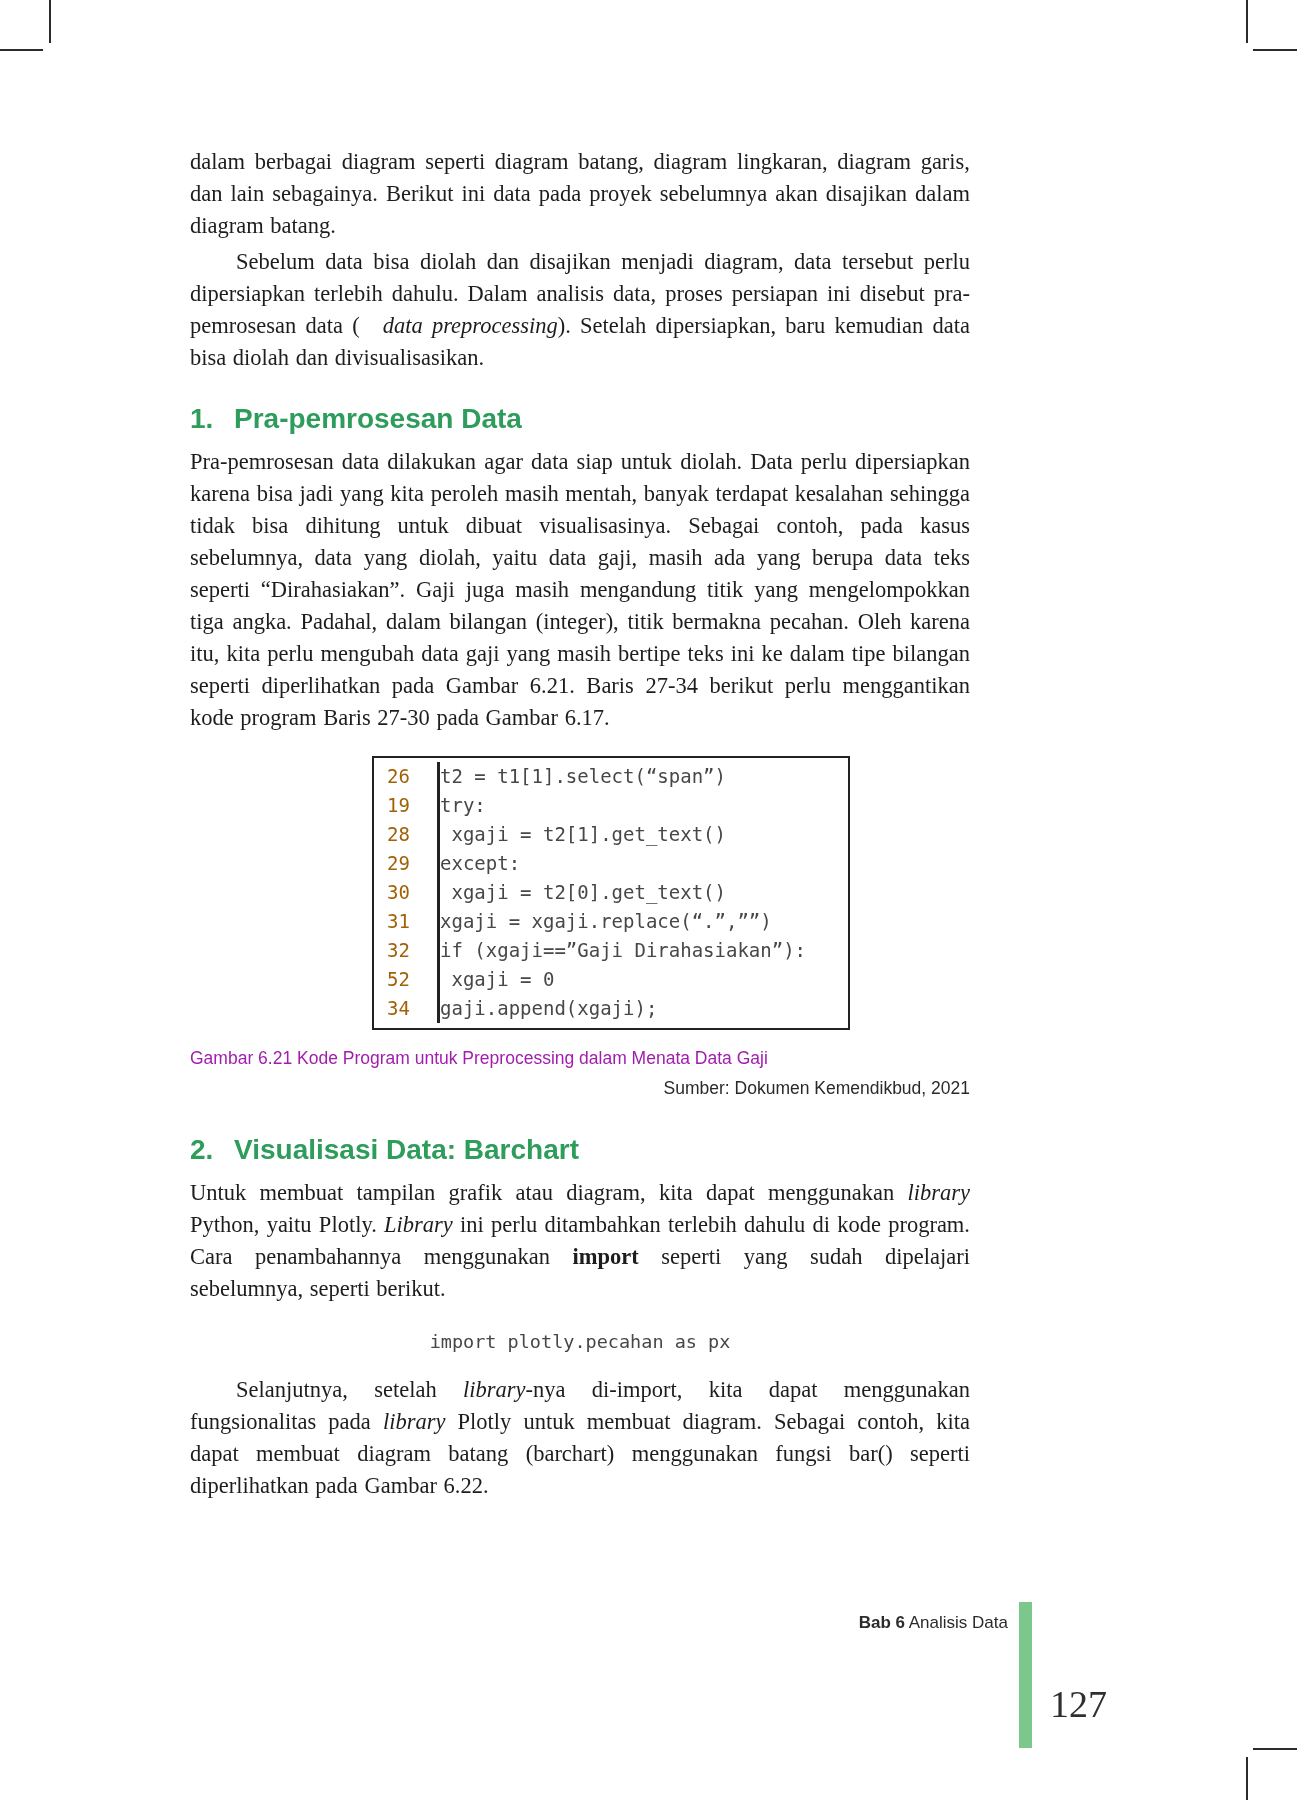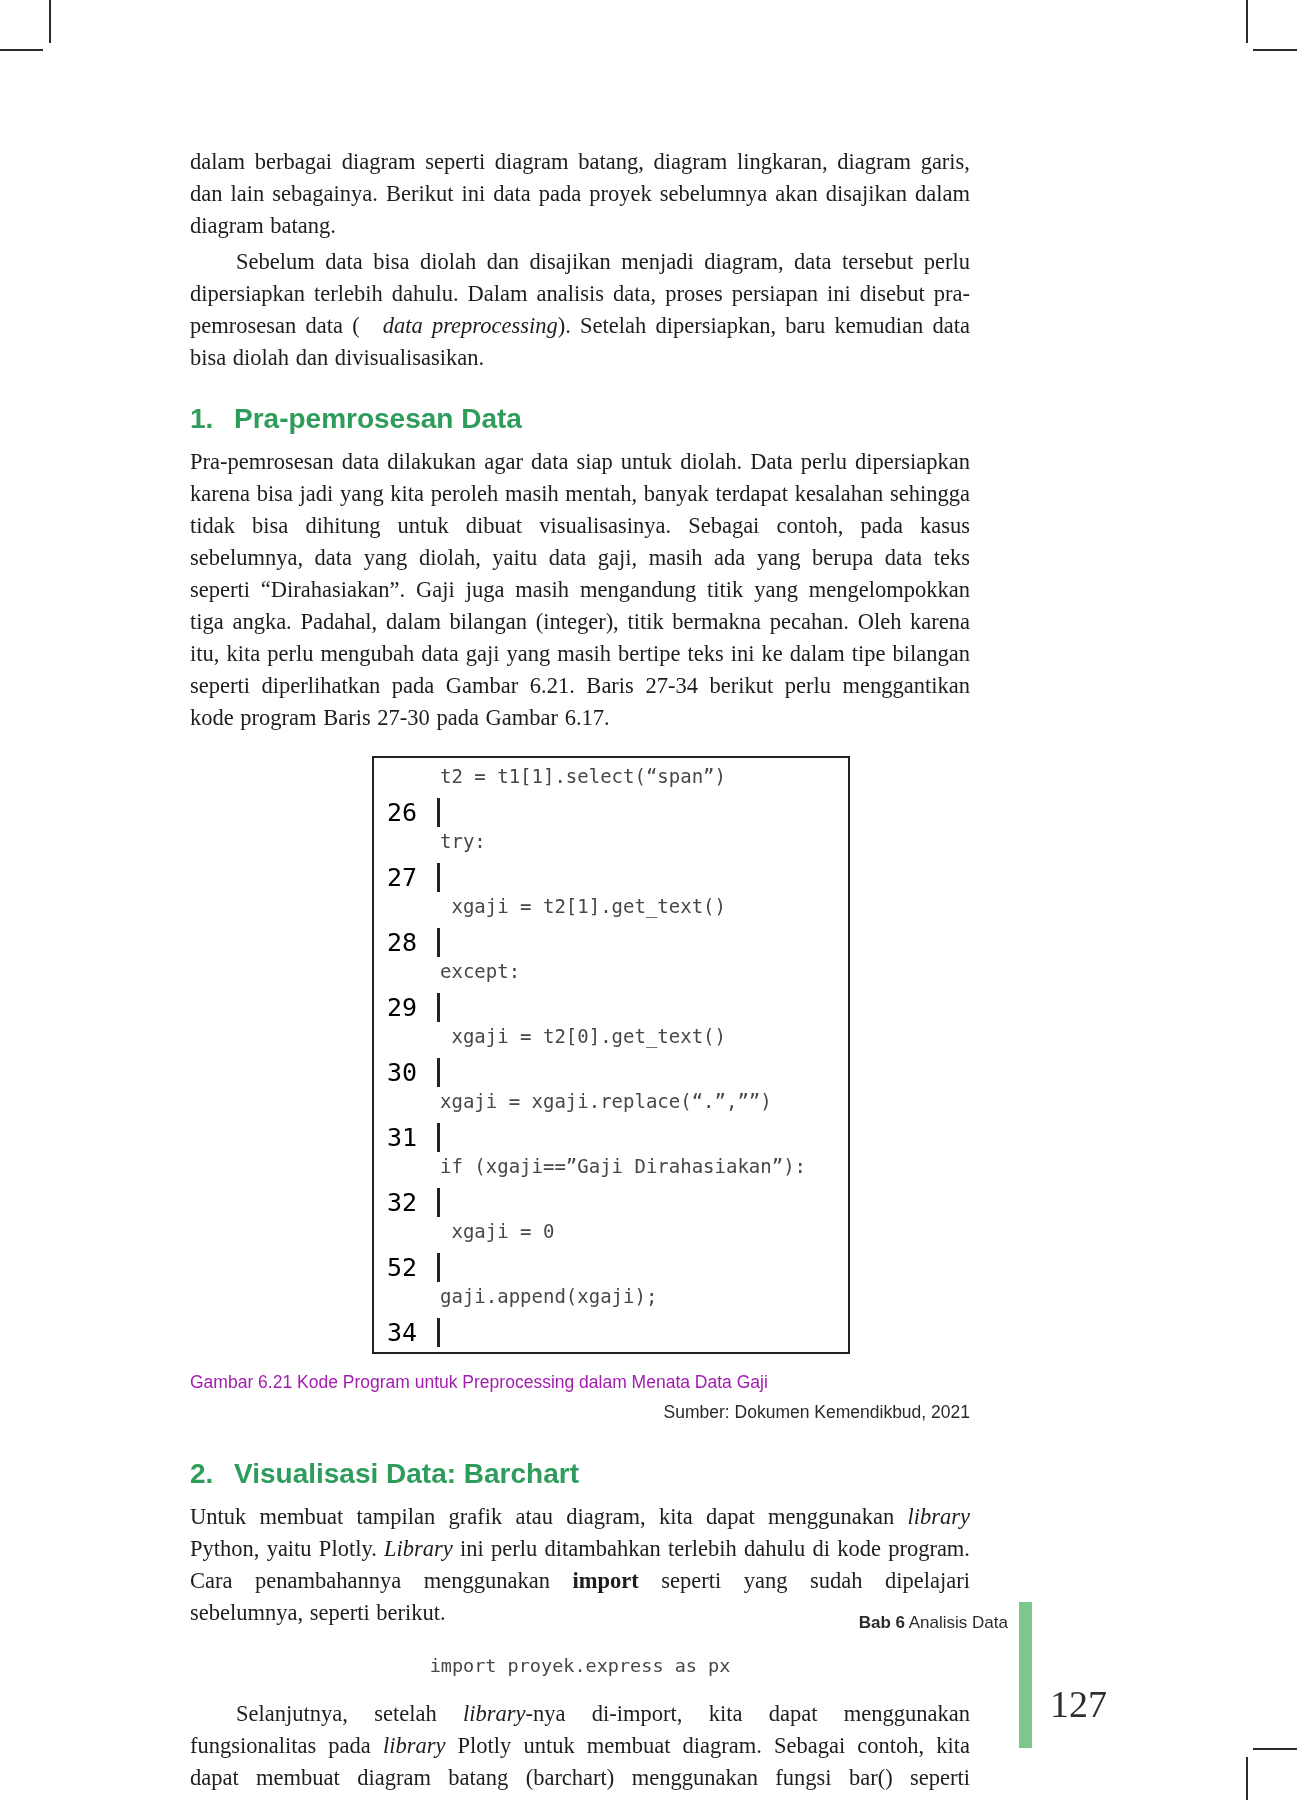--- a/index.html
+++ b/index.html
@@ -44,26 +44,25 @@
   .code-box{
     margin:22px 0 0 182px;
     width:474px;
     border:2px solid #222222;
     padding:4px 0 5px 0;
     background:#ffffff;
   }
   .code-row{display:flex;line-height:29px;}
   .code-no{
     font-family:"DejaVu Sans Mono", monospace;
-    font-size:25px;color:#000000;
+    font-size:19px;color:#a16207;
     width:50px;flex:0 0 50px;
     padding-left:13px;
     border-right:3px solid #222222;
     white-space:pre;
-    margin-top:36px;
   }
   .code-text{
     font-family:"DejaVu Sans Mono", monospace;
     font-size:19px;color:#474747;
     padding-left:0;
     white-space:pre;
   }
 
   .fig-caption{
     font-family:"Liberation Sans", sans-serif;
@@ -134,21 +133,21 @@
 
     <p class="para"><span>Pra-pemrosesan data dilakukan agar data siap untuk diolah. Data perlu dipersiapkan karena bisa jadi yang kita peroleh masih mentah, banyak terdapat kesalahan sehingga tidak bisa dihitung untuk dibuat visualisasinya. Sebagai contoh, pada kasus sebelumnya, data yang diolah, yaitu data gaji, masih ada yang berupa data teks seperti “Dirahasiakan”. Gaji juga masih mengandung titik yang mengelompokkan tiga angka. Padahal, dalam bilangan (integer), titik bermakna pecahan. Oleh karena itu, kita perlu mengubah data gaji yang masih bertipe teks ini ke dalam tipe bilangan seperti diperlihatkan pada Gambar 6.21. Baris 27-34 berikut perlu menggantikan kode program Baris 27-30 pada Gambar 6.17.</span></p>
 
     <div class="code-box">
       <div>
           <div class="code-row">
             <span class="code-no">26</span>
             <span class="code-text">t2 = t1[1].select(“span”)</span>
           </div>
           <div class="code-row">
-            <span class="code-no">27</span>
+            <span class="code-no">19</span>
             <span class="code-text">try:</span>
           </div>
           <div class="code-row">
             <span class="code-no">28</span>
             <span class="code-text"> xgaji = t2[1].get_text()</span>
           </div>
           <div class="code-row">
             <span class="code-no">29</span>
             <span class="code-text">except:</span>
           </div>
@@ -178,21 +177,21 @@
     <div class="fig-caption">Gambar 6.21 Kode Program untuk Preprocessing dalam Menata Data Gaji</div>
     <div class="fig-source">Sumber: Dokumen Kemendikbud, 2021</div>
 
     <div class="section-heading" style="margin-top:34px;">
       <span class="sec-num">2.</span>
       <span>Visualisasi Data: Barchart</span>
     </div>
 
     <p class="para"><span>Untuk membuat tampilan grafik atau diagram, kita dapat menggunakan </span><span style="font-style: italic;">library</span><span> Python, yaitu Plotly. </span><span style="font-style: italic;">Library</span><span> ini perlu ditambahkan terlebih dahulu di kode program. Cara penambahannya menggunakan </span><span style="font-weight: 700;">import</span><span> seperti yang sudah dipelajari sebelumnya, seperti berikut.</span></p>
 
-    <div class="import-line">import proyek.express as px</div>
+    <div class="import-line">import plotly.pecahan as px</div>
 
     <p class="para indent"><span>Selanjutnya, setelah </span><span style="font-style: italic;">library</span><span>-nya di-import, kita dapat menggunakan fungsionalitas pada </span><span style="font-style: italic;">library</span><span> Plotly untuk membuat diagram. Sebagai contoh, kita dapat membuat diagram batang (barchart) menggunakan fungsi bar() seperti diperlihatkan pada Gambar 6.22.</span></p>
 
   </div>
 
   <div class="footer-chapter">
     <b>Bab 6</b><span> Analisis Data</span>
   </div>
   <div class="footer-bar"></div>
   <div class="footer-pagenum">127</div>

